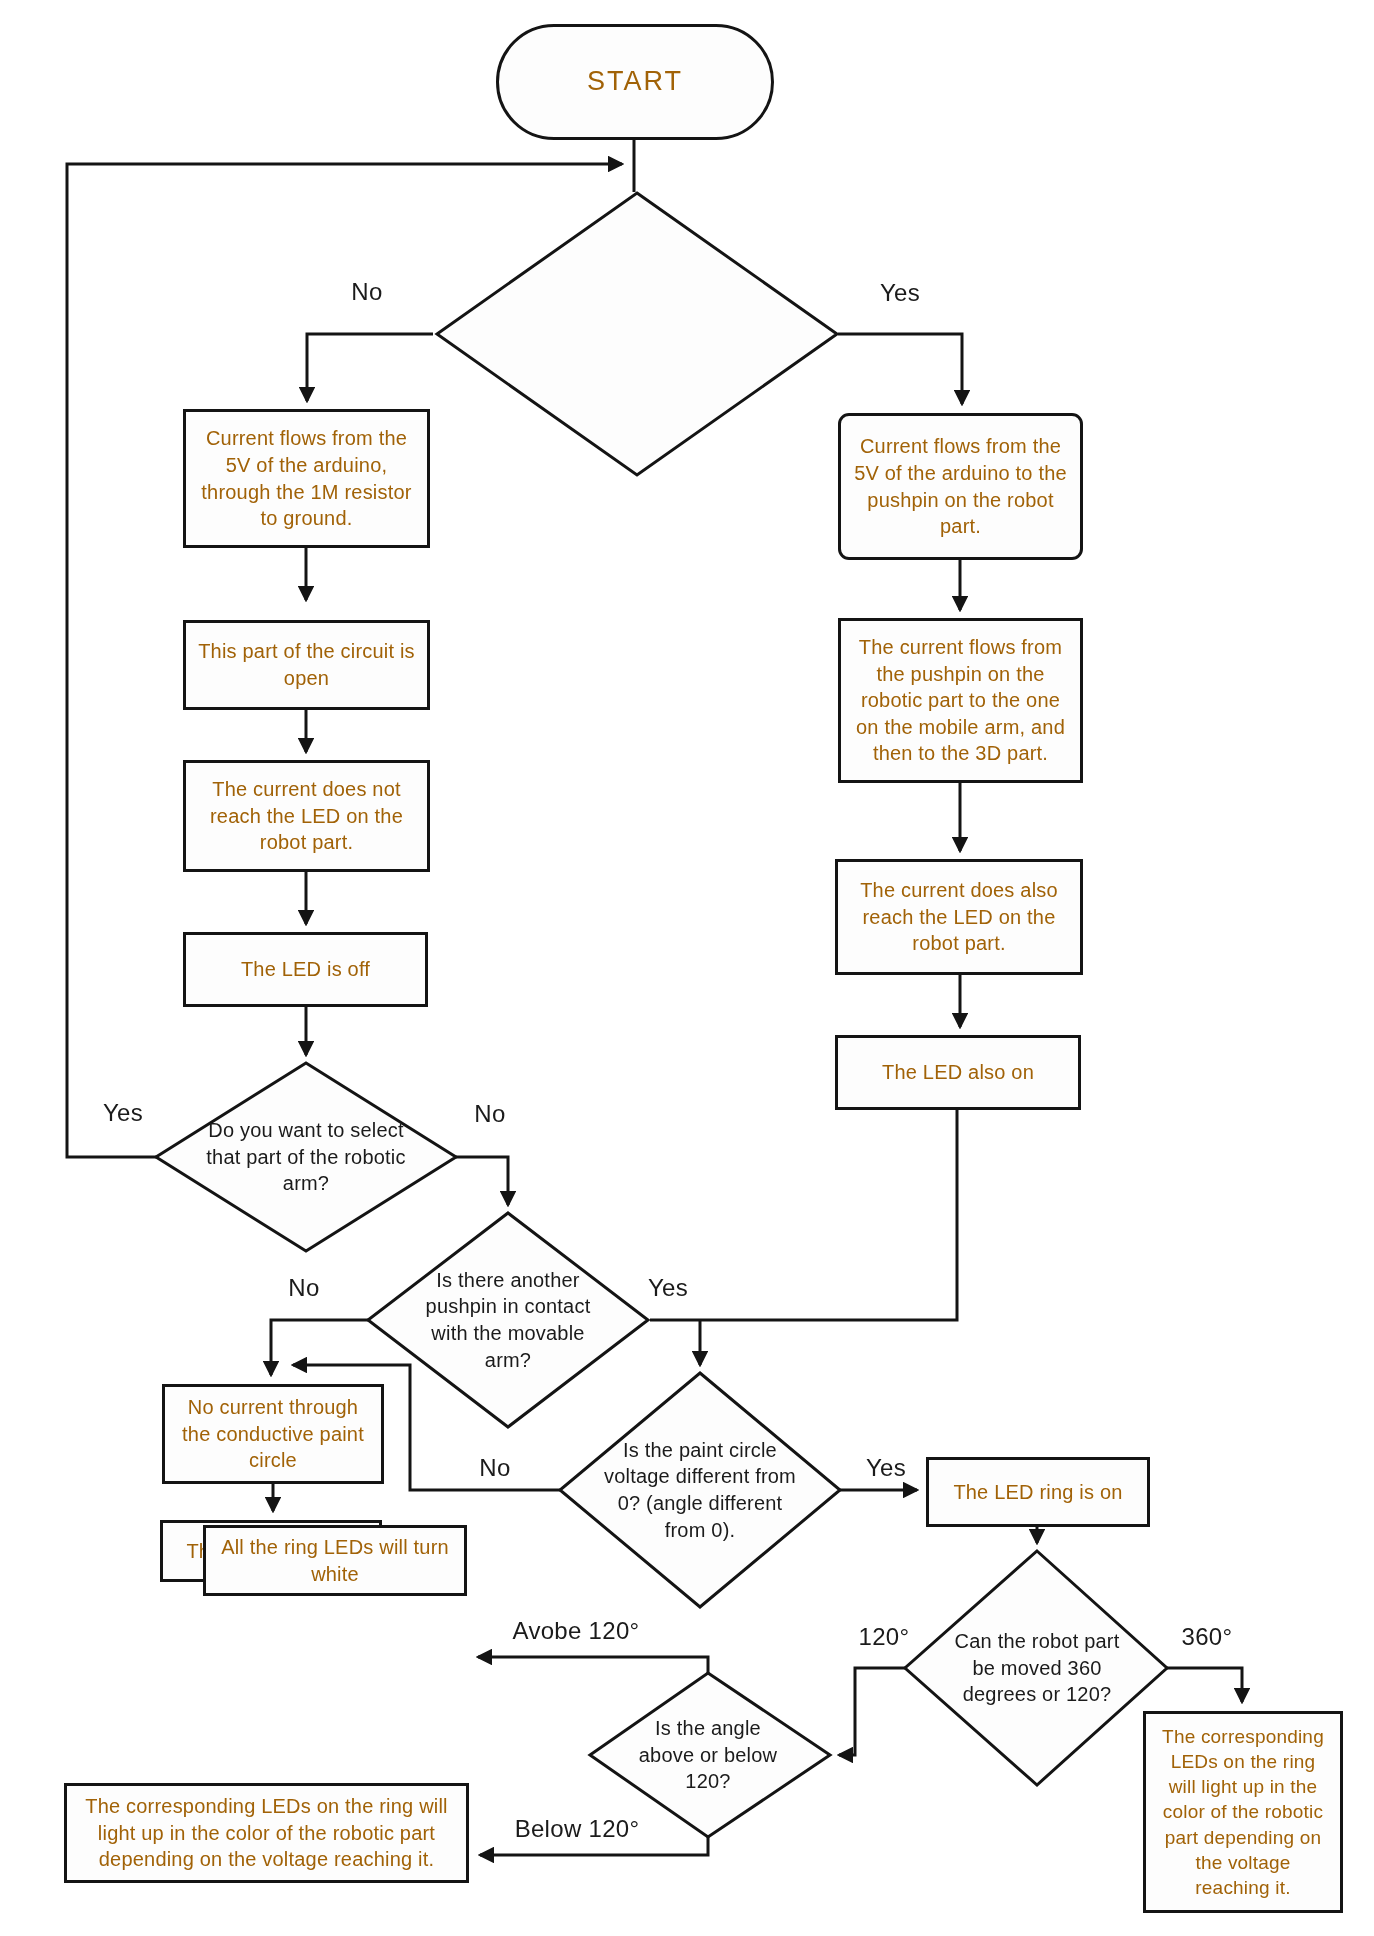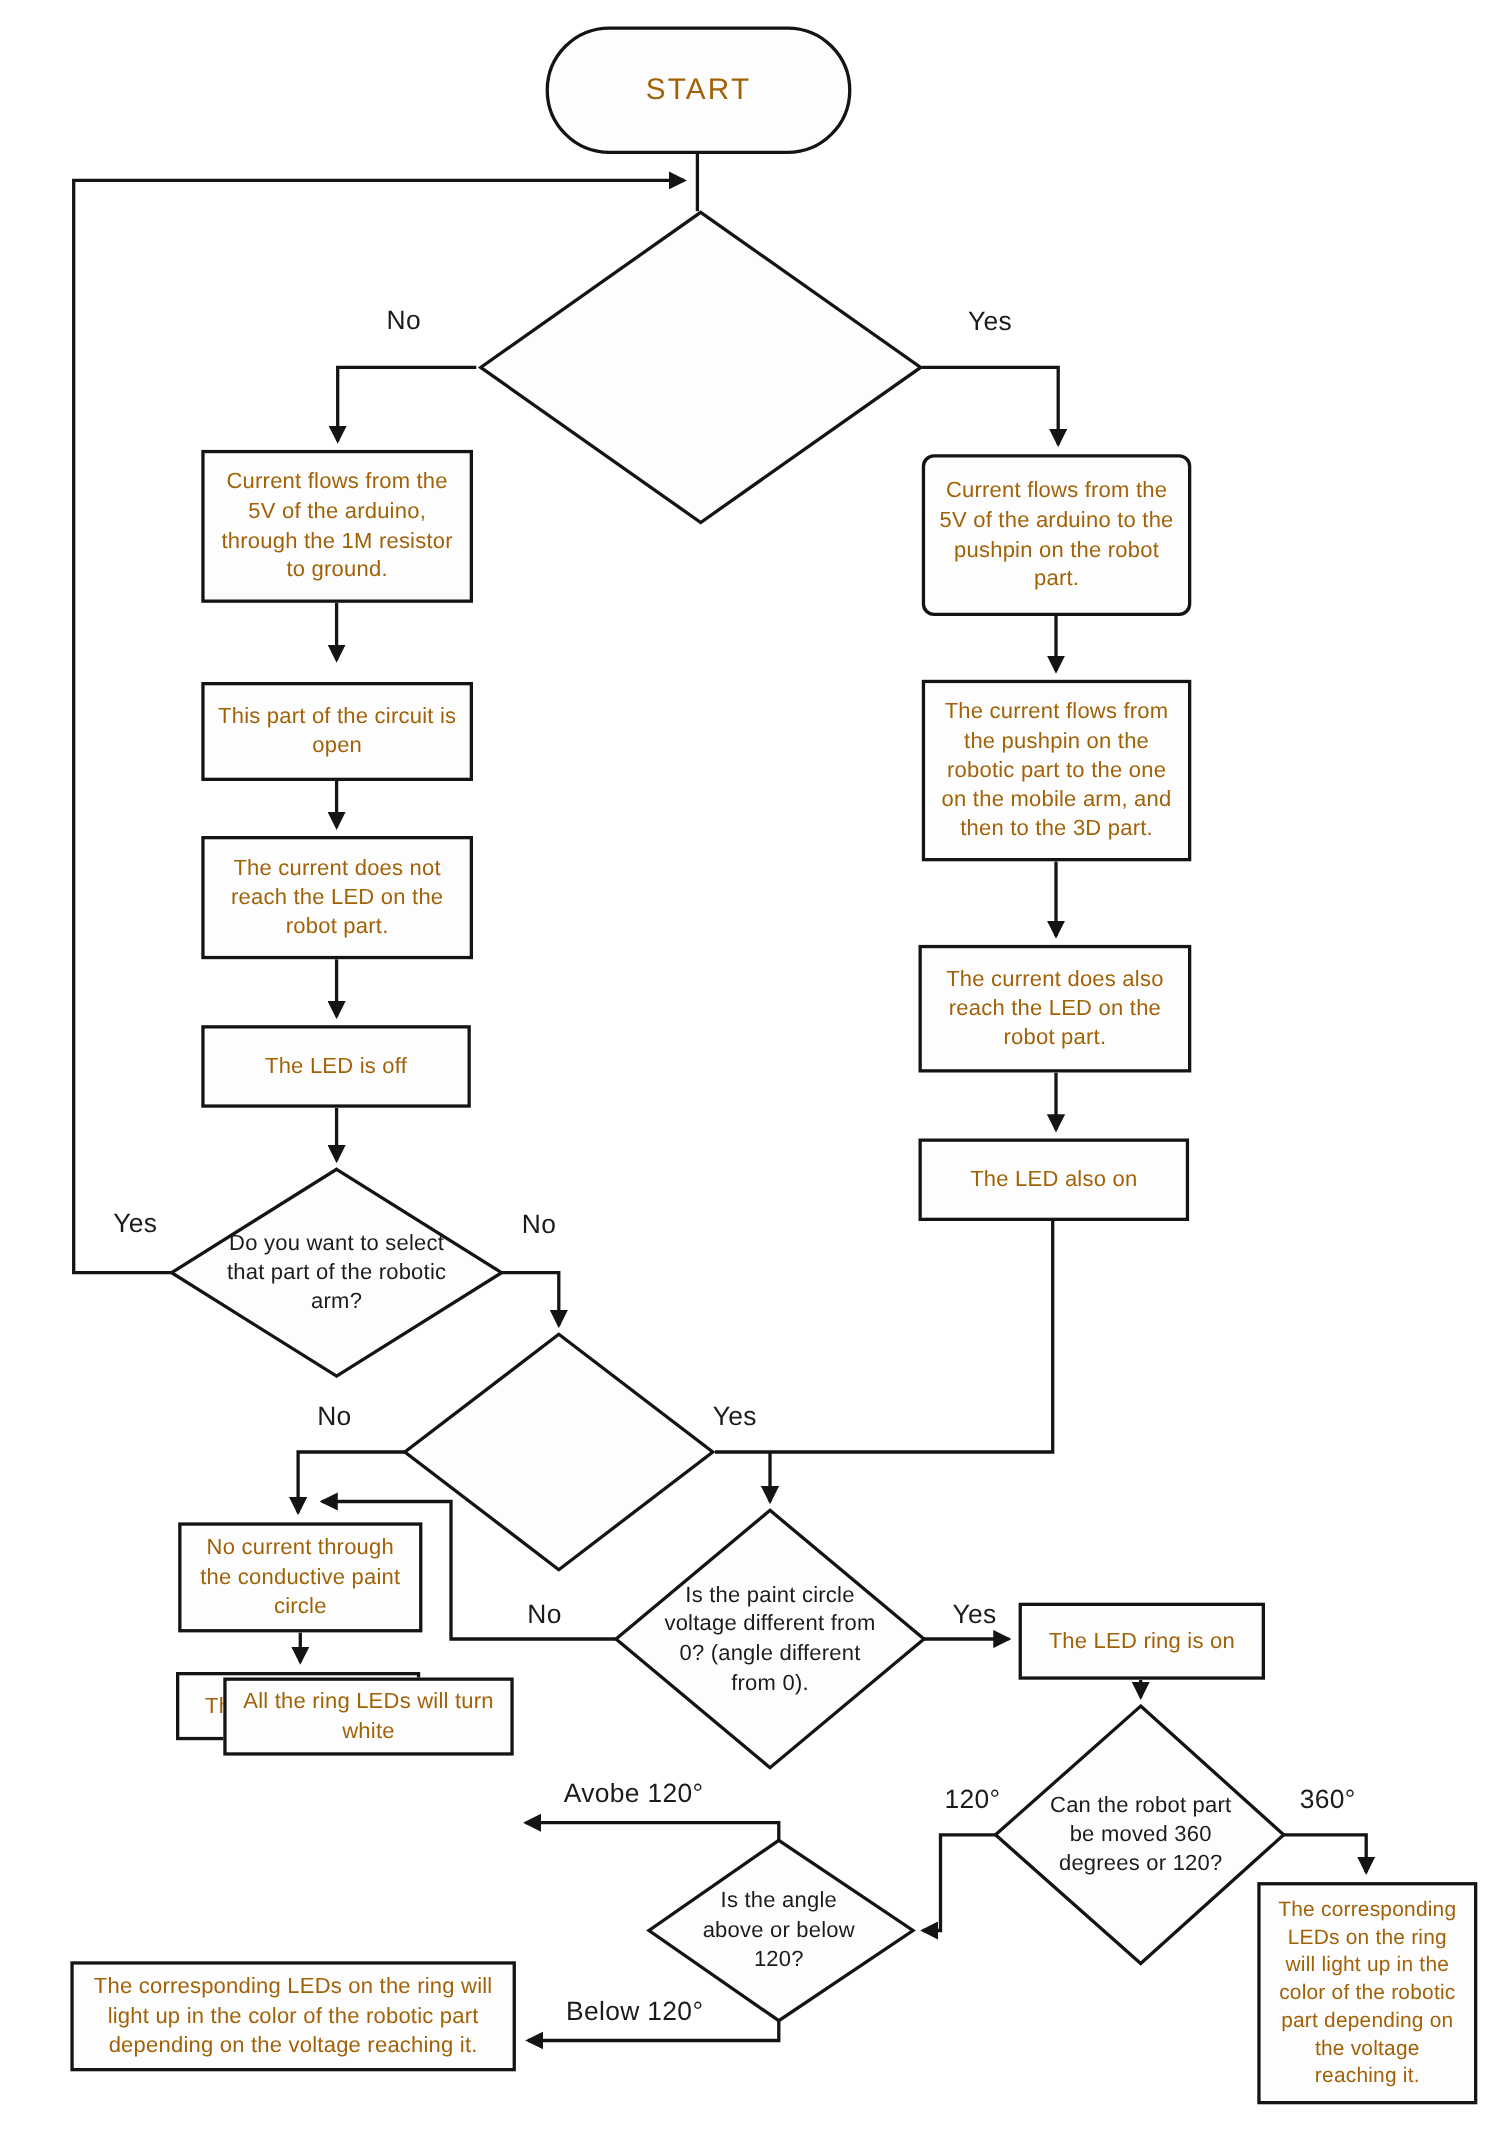--- a/index.html
+++ b/index.html
@@ -119,20 +119,21 @@
       <polygon points="508,1213 648,1320 508,1427 368,1320"></polygon>
       <polygon points="700,1373 840,1490 700,1607 560,1490"></polygon>
       <polygon points="1037,1551 1167,1668 1037,1785 905,1668"></polygon>
       <polygon points="708,1673 830,1755 708,1837 590,1755"></polygon>
     </g>
   </svg>
 
   <div class="node terminal" style="left:496px; top:24px; width:278px; height:116px;">START</div>
 
   <div class="diamond-text" style="left:196px; top:1112px; width:220px; height:90px;">Do you want to select that part of the robotic arm?</div>
+  <div class="diamond-text" style="left:408px; top:1262px; width:200px; height:116px;">Is there another pushpin in contact with the movable arm?</div>
   <div class="diamond-text" style="left:598px; top:1432px; width:204px; height:116px;">Is the paint circle voltage different from 0? (angle different from 0).</div>
   <div class="diamond-text" style="left:942px; top:1610px; width:190px; height:116px;">Can the robot part be moved 360 degrees or 120?</div>
   <div class="diamond-text" style="left:633px; top:1711px; width:150px; height:88px;">Is the angle above or below 120?</div>
 
   <div class="node box" style="left:183px; top:409px; width:247px; height:139px;">Current flows from the 5V of the arduino, through the 1M resistor to ground.</div>
   <div class="node box" style="left:183px; top:584px; width:247px; height:90px;margin-top:36px;">This part of the circuit is open</div>
   <div class="node box" style="left:183px; top:760px; width:247px; height:112px;">The current does not reach the LED on the robot part.</div>
   <div class="node box" style="left:183px; top:932px; width:245px; height:75px;">The LED is off</div>
 
   <div class="node box" style="left:838px; top:413px; width:245px; height:147px;border-radius:11px;">Current flows from the 5V of the arduino to the pushpin on the robot part.</div>

